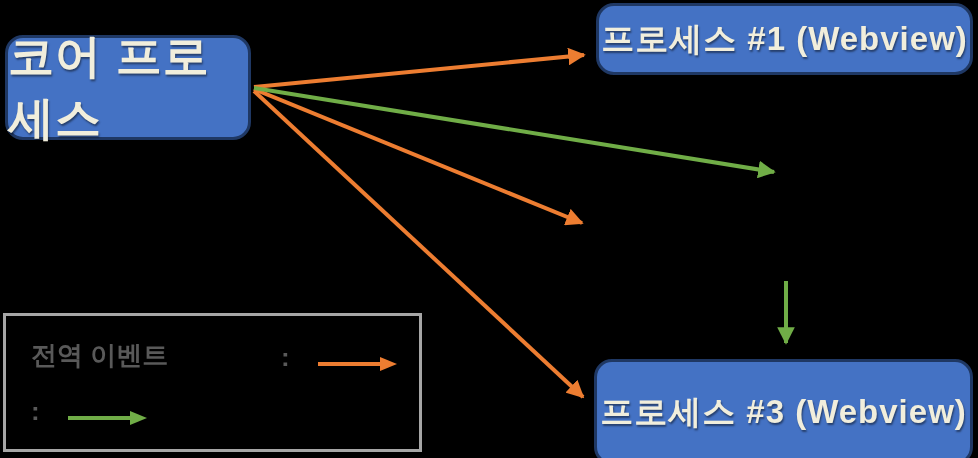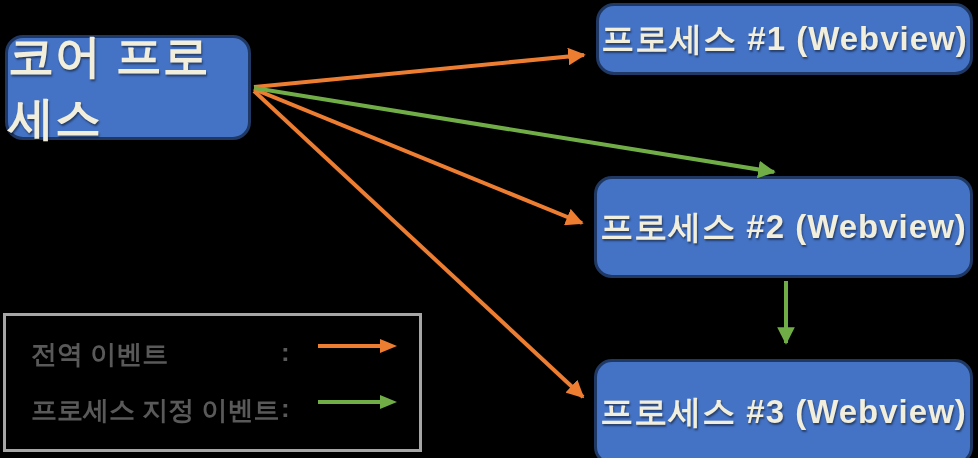--- a/index.html
+++ b/index.html
@@ -31,21 +31,21 @@
     pointer-events:none;
   }
   .legend{
     position:absolute;
     left:3px;top:313px;width:419px;height:139px;
     box-sizing:border-box;
     border:3px solid var(--legend-border,#A6A6A6);
     display:flex;flex-direction:column;justify-content:space-evenly;
     padding-left:25px;
   }
-  .legend-row{display:flex;align-items:flex-start;}
+  .legend-row{display:flex;align-items:flex-end;}
   .legend-label{
     width:250px;
     color:var(--legend-text,#595959);
     font-size:26px;font-weight:bold;
     white-space:nowrap;
   }
   .legend-colon{
     color:var(--legend-text,#595959);
     font-size:26px;font-weight:bold;
   }
@@ -57,23 +57,20 @@
 <div class="stage">
 
   <div class="node node-core">
     <span>코어 프로세스</span>
   </div>
 
   <div class="node node-p1">
     <span>프로세스 #1 (Webview)</span>
   </div>
 
-  <div class="node node-p2">
-    <span>프로세스 #2 (Webview)</span>
-  </div>
 
   <div class="node node-p3">
     <span>프로세스 #3 (Webview)</span>
   </div>
 
   <svg id="edge-layer">
       <defs>
         <marker id="arrow-global" viewBox="0 0 10 10" refX="9" refY="5" markerWidth="4.4" markerHeight="4.4" orient="auto">
           <path d="M0,0 L10,5 L0,10 z" fill="#ED7D31"></path>
         </marker>
@@ -91,21 +88,20 @@
   <div class="legend">
     <div class="legend-row">
       <span class="legend-label">전역 이벤트</span>
       <span class="legend-colon">:</span>
       <svg class="legend-arrow" width="82" height="18" viewBox="0 0 82 18">
         <line x1="1" y1="9" x2="64" y2="9" stroke-width="4" stroke="#ED7D31"></line>
         <polygon points="63,2 80,9 63,16" fill="#ED7D31"></polygon>
       </svg>
     </div>
     <div class="legend-row">
-      <span class="legend-label">프로세스 지정 이벤트</span>
       <span class="legend-colon">:</span>
       <svg class="legend-arrow" width="82" height="18" viewBox="0 0 82 18">
         <line x1="1" y1="9" x2="64" y2="9" stroke-width="4" stroke="#70AD47"></line>
         <polygon points="63,2 80,9 63,16" fill="#70AD47"></polygon>
       </svg>
     </div>
   </div>
 
 </div>
 

